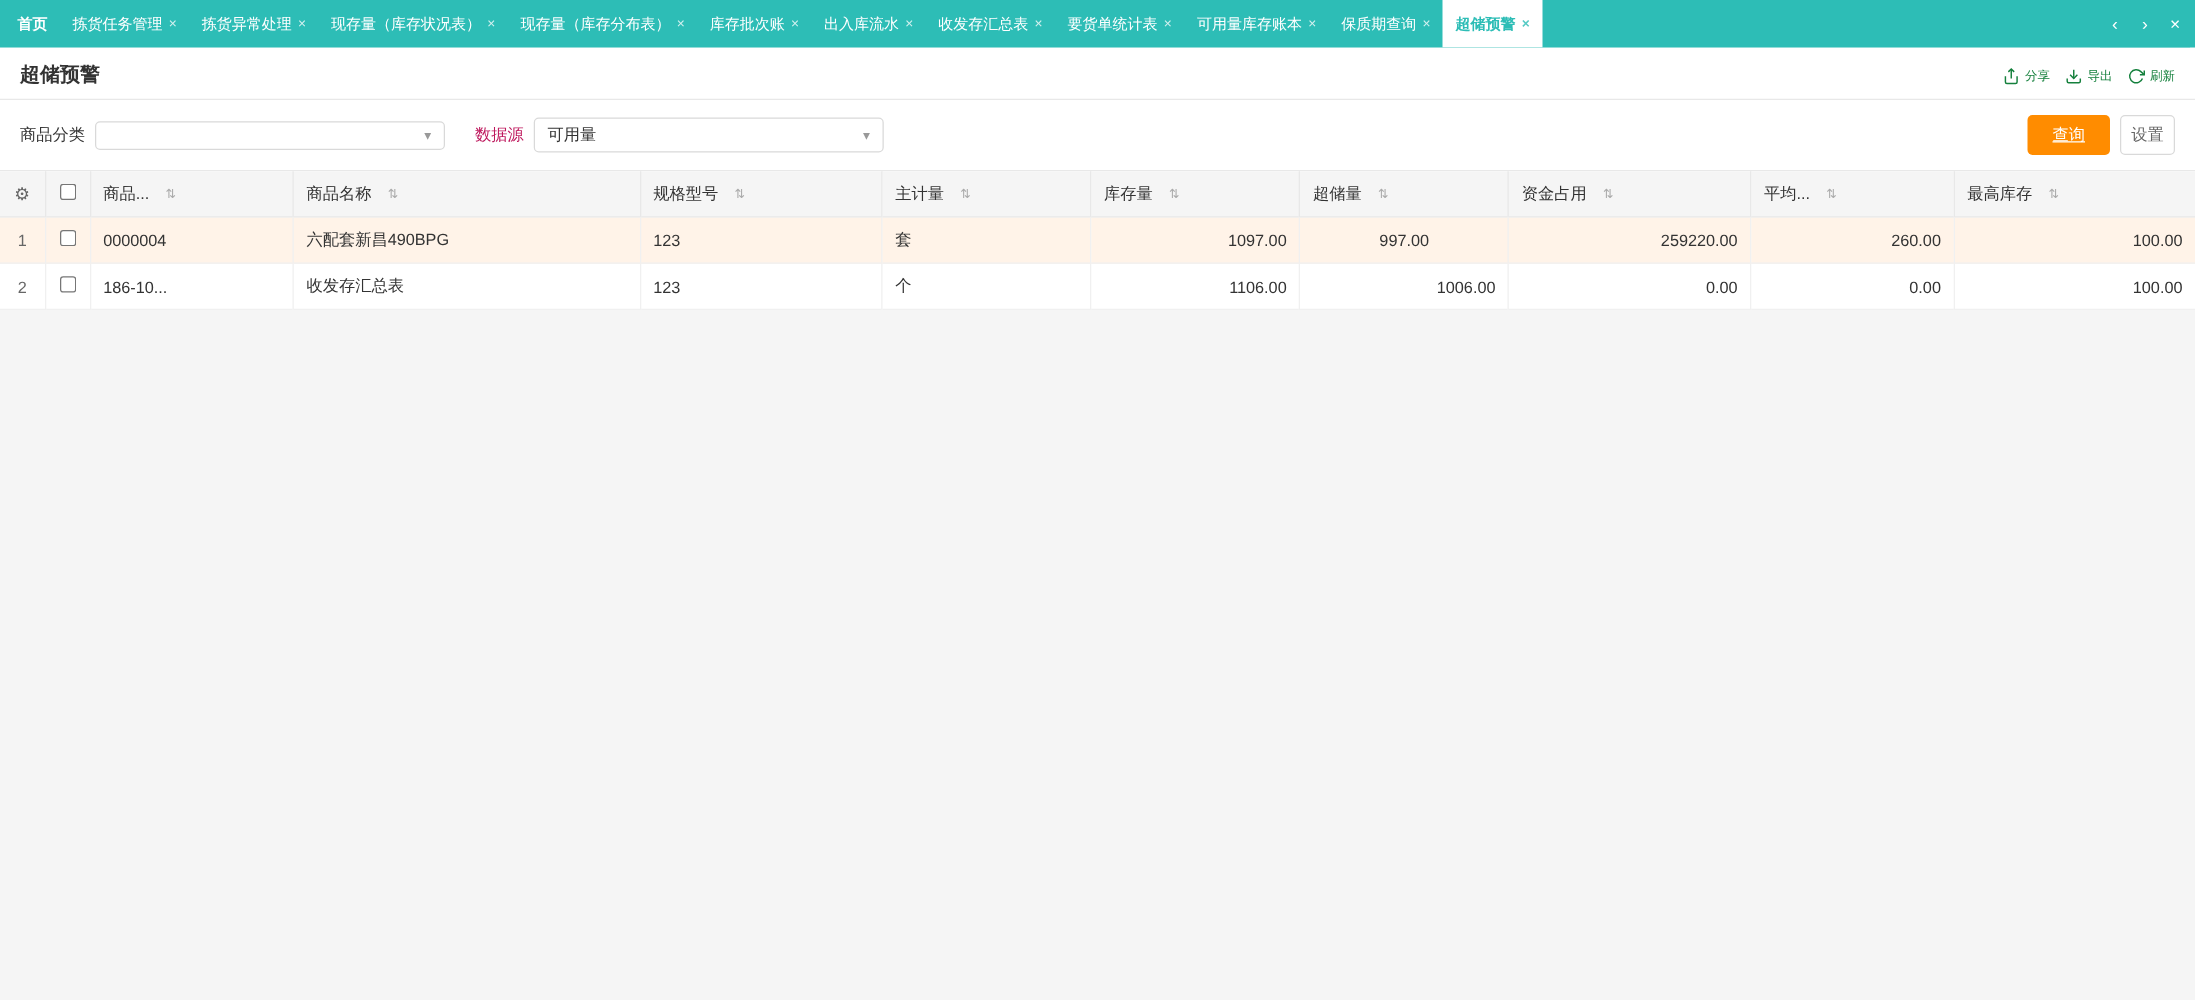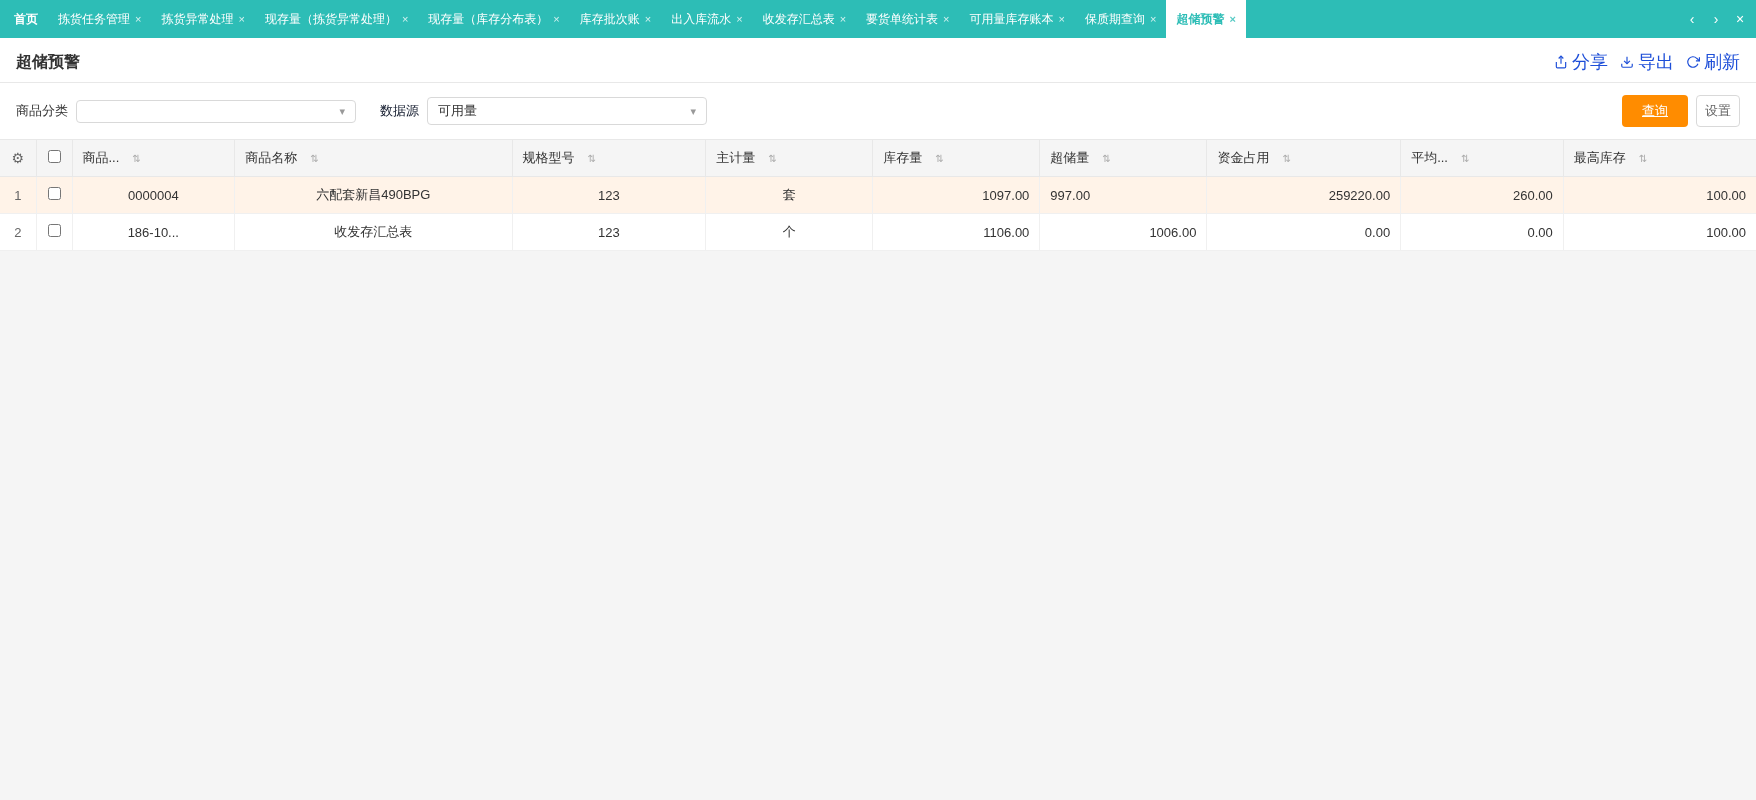--- a/index.html
+++ b/index.html
@@ -70,22 +70,22 @@
     }
     .header-actions {
       display: flex;
       align-items: center;
       gap: 12px;
     }
     .header-action-btn {
       display: flex;
       align-items: center;
       gap: 4px;
-      font-size: 18px;
-      color: #1d4ed8;
+      font-size: 10px;
+      color: #15803d;
       cursor: pointer;
       background: none;
       border: none;
     }
 
     
     .filter-area {
       background: #fff;
       padding: 12px 16px;
       display: flex;
@@ -169,39 +169,38 @@
     }
     thead th:last-child { border-right: none; }
     tbody tr {
       border-bottom: 1px solid #f0f0f0;
     }
     tbody tr.highlighted { background: #fff3e8; }
     tbody td {
       padding: 9px 10px;
       color: #333;
       border-right: 1px solid #f0f0f0;
-      text-align: center;
     }
     tbody td:last-child { border-right: none; }
 
     .th-sort {
       display: inline-flex;
       align-items: center;
       gap: 13px;
       cursor: pointer;
     }
     .sort-icon { font-size: 10px; color: #aaa; }
 
     .gear-icon { font-size: 14px; color: #666; }
     .checkbox-cell { width: 36px; text-align: center; }
     .row-num { text-align: center; color: #666; width: 36px; }
 
     
     .datasource-label {
-      color: #0f172a;
+      color: #be185d;
       font-size: 13px;
     }
     .datasource-value {
       color: #333;
       font-size: 13px;
     }
   </style>
 </head>
 <body>
 
@@ -211,21 +210,21 @@
   </div>
   <div class="nav-tab">
     <span>拣货任务管理</span>
     <span class="close-x">×</span>
   </div>
   <div class="nav-tab">
     <span>拣货异常处理</span>
     <span class="close-x">×</span>
   </div>
   <div class="nav-tab">
-    <span>现存量（拣货异常处理）</span>
+    <span>现存量（库存状况表）</span>
     <span class="close-x">×</span>
   </div>
   <div class="nav-tab">
     <span>现存量（库存分布表）</span>
     <span class="close-x">×</span>
   </div>
   <div class="nav-tab">
     <span>库存批次账</span>
     <span class="close-x">×</span>
   </div>
@@ -381,21 +380,21 @@
     <tr class="highlighted">
       <td class="row-num">1</td>
       <td class="checkbox-cell">
         <input type="checkbox" style="">
       </td>
       <td>0000004</td>
       <td>六配套新昌490BPG</td>
       <td>123</td>
       <td>套</td>
       <td style="text-align:right;">1097.00</td>
-      <td style="text-align:left;">997.00</td>
+      <td style="text-align:center;">997.00</td>
       <td style="text-align:right;">259220.00</td>
       <td style="text-align:right;">260.00</td>
       <td style="text-align:right;">100.00</td>
     </tr>
         <tr>
       <td class="row-num">2</td>
       <td class="checkbox-cell">
         <input type="checkbox" style="">
       </td>
       <td>186-10...</td>

